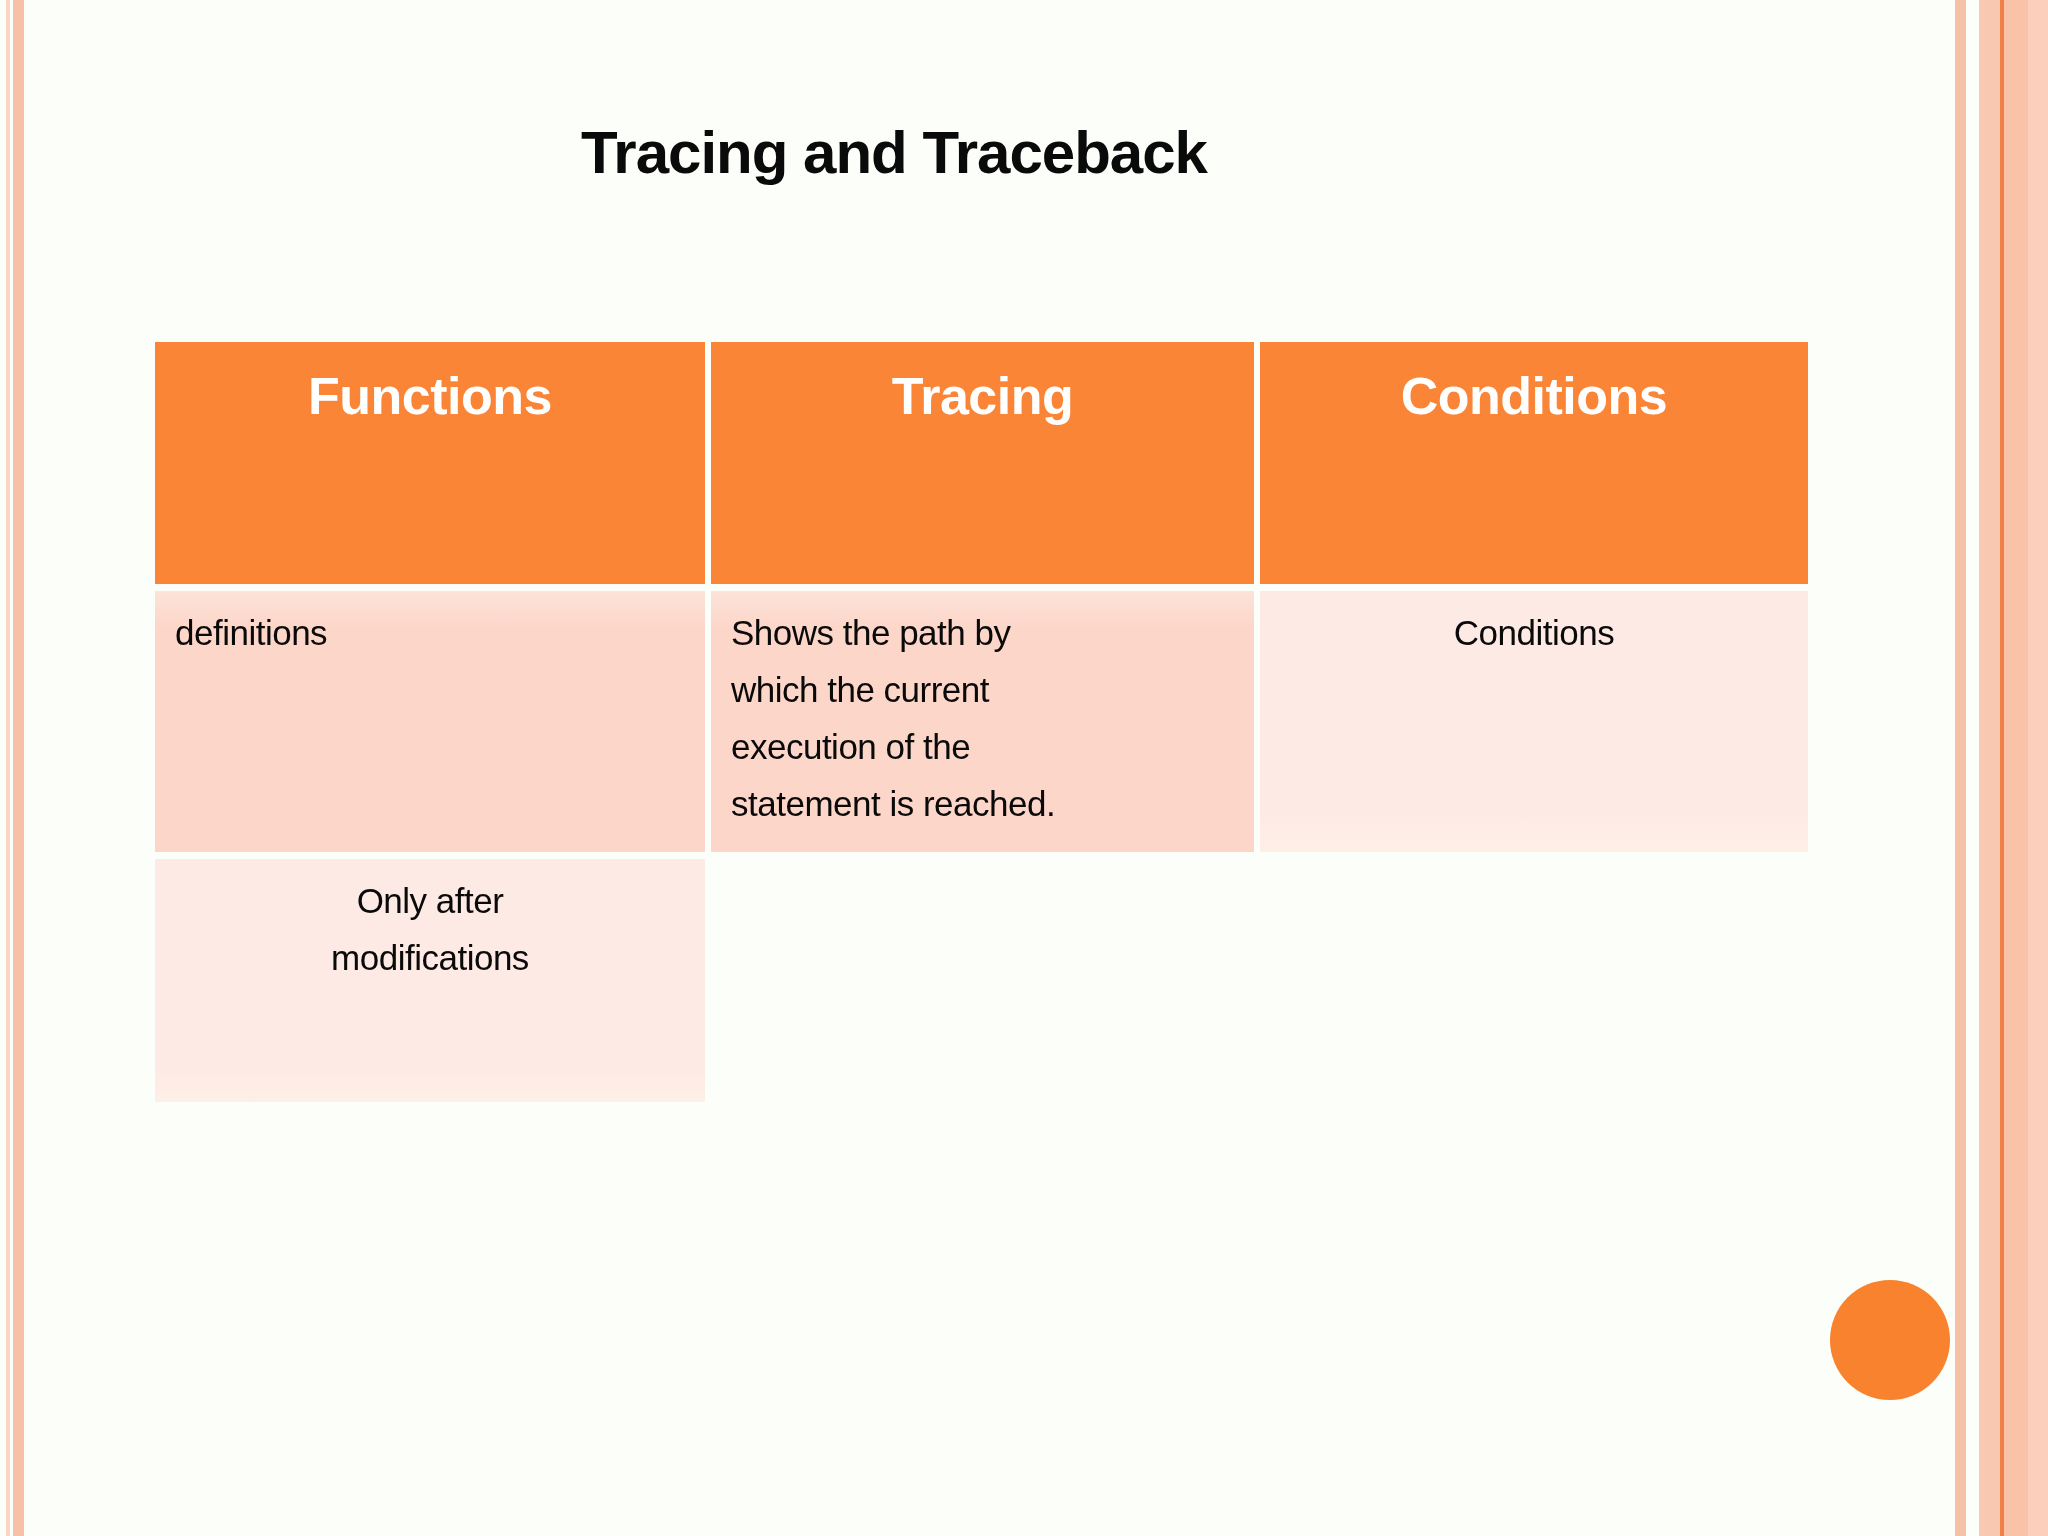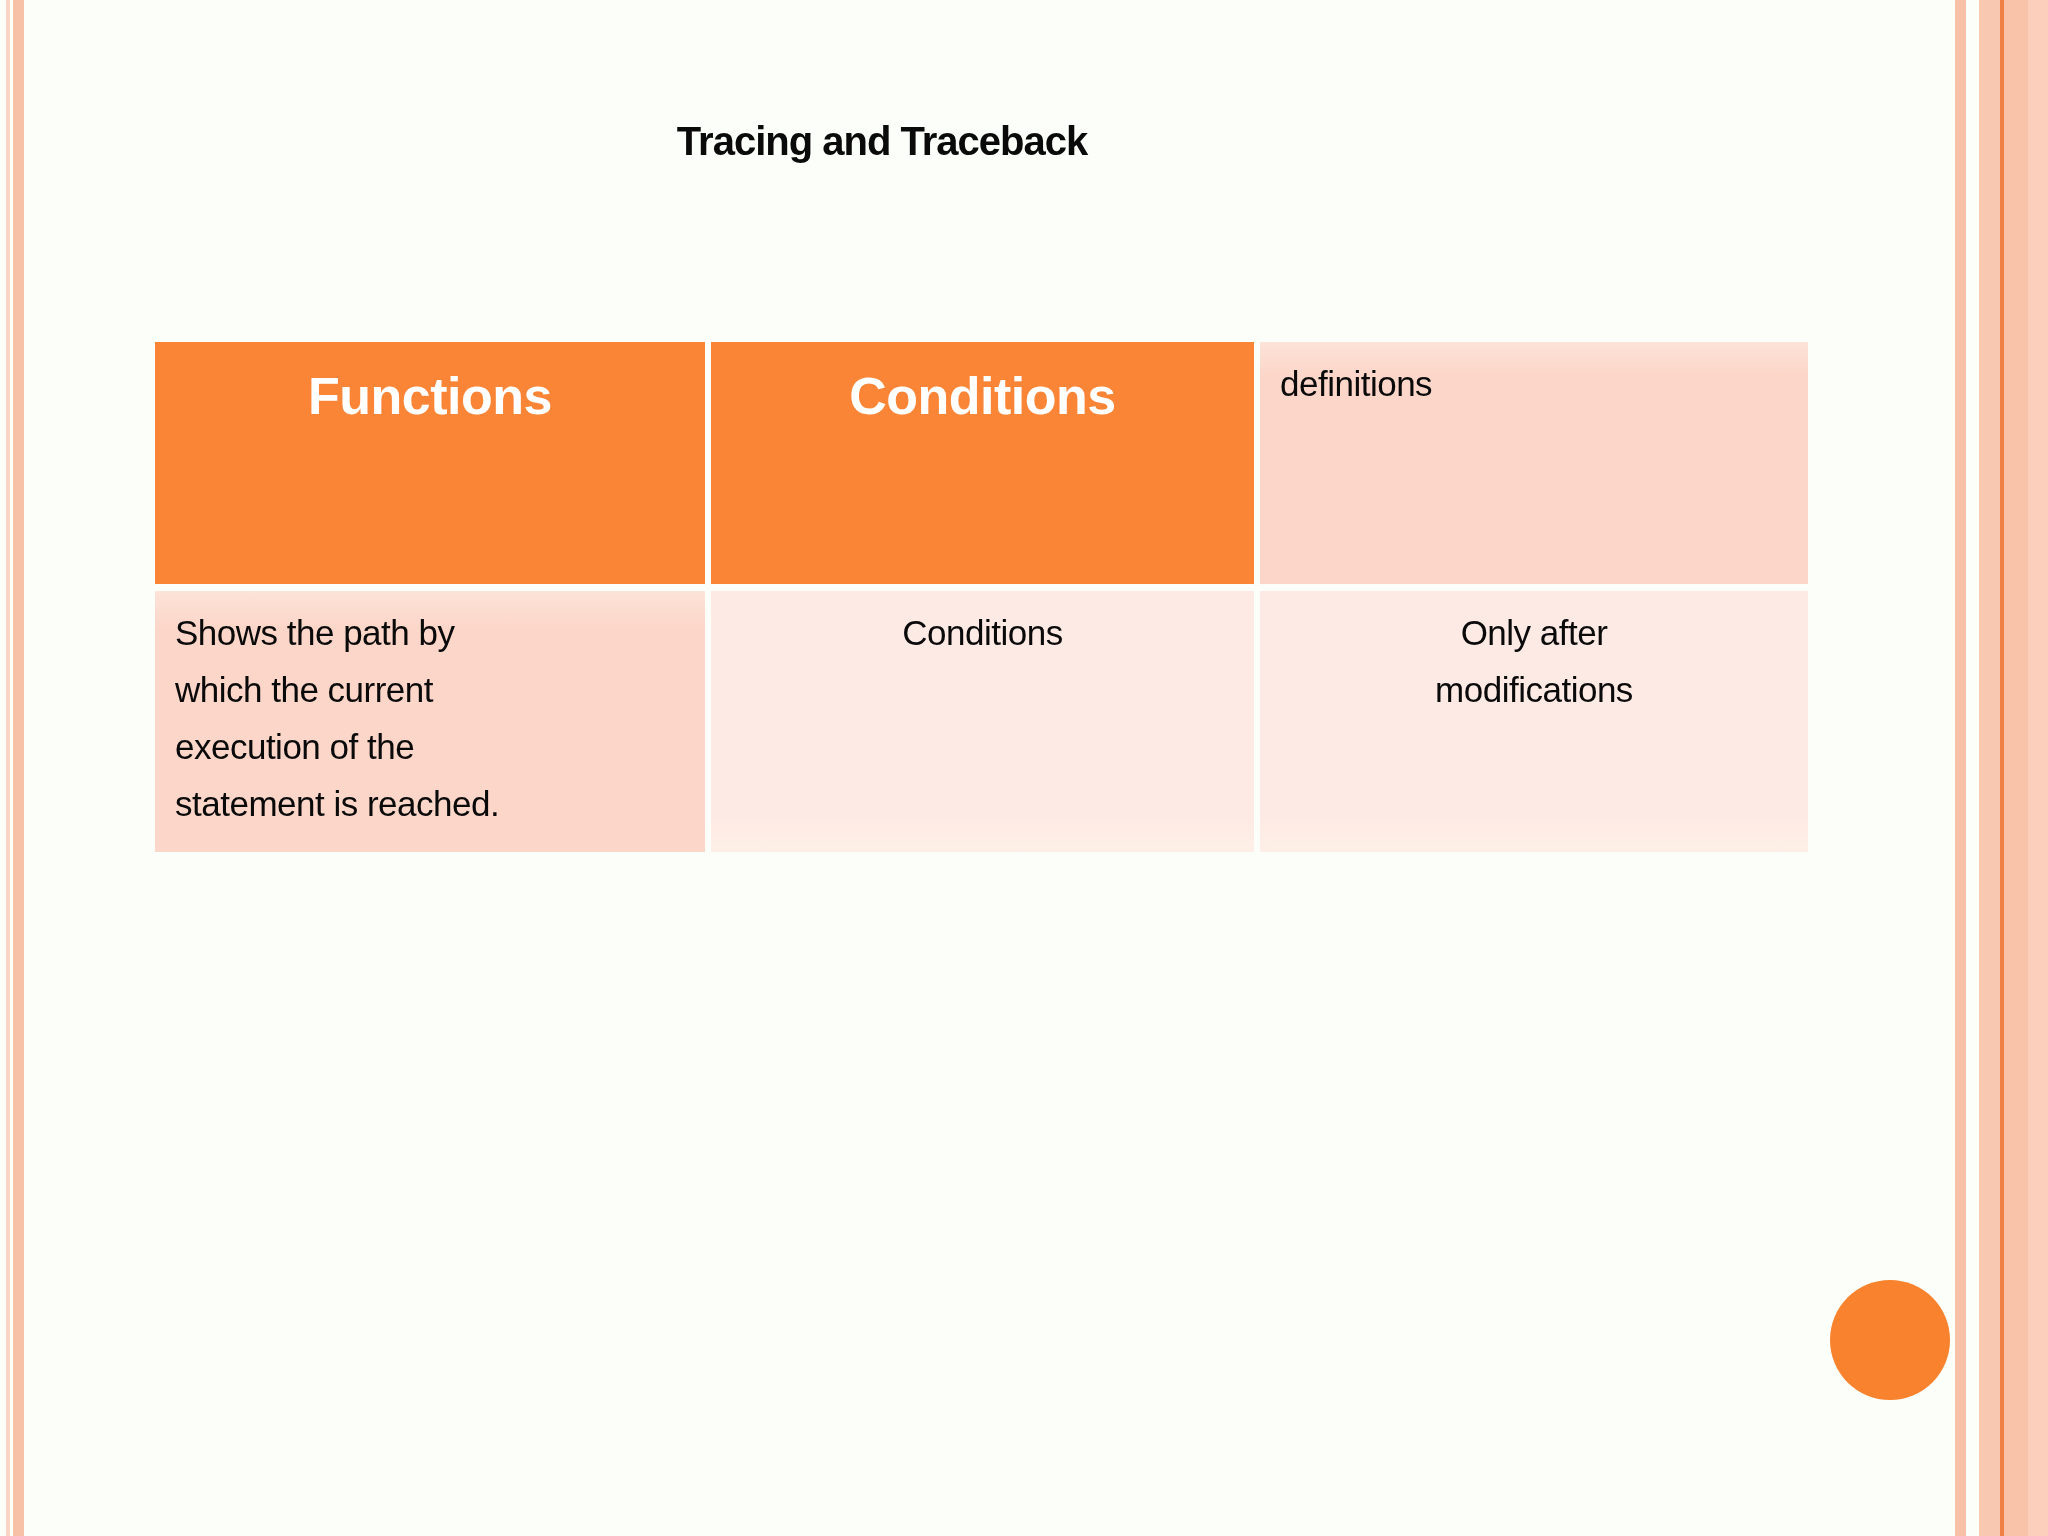--- a/index.html
+++ b/index.html
@@ -22,23 +22,23 @@
   .edge-right-band  { left: 1979px; width: 21px; background: var(--band-peach); }
   .edge-right-line  { left: 2000px; width: 4px;  background: var(--band-line); }
   .edge-right-medium{ left: 2004px; width: 24px; background: var(--band-medium); }
   .edge-right-light { left: 2028px; width: 20px; background: var(--band-light); }
 
   .title {
     position: absolute;
     top: 103px;
     left: 0;
     width: 1764px;
-    margin: 0;
+    margin: 12px;
     text-align: center;
-    font-size: 40px;
+    font-size: 60px;
     line-height: 76px;
     font-weight: bold;
     letter-spacing: -1px;
     color: var(--body-text, #0A0A0A);
   }
 
   .table {
     position: absolute;
     left: 155px;
     top: 342px;
@@ -96,20 +96,21 @@
   <div class="edge edge-right-thin"></div>
   <div class="edge edge-right-band"></div>
   <div class="edge edge-right-line"></div>
   <div class="edge edge-right-medium"></div>
   <div class="edge edge-right-light"></div>
 
   <h1 class="title">Tracing and Traceback</h1>
 
   <div class="table">
     <div class="cell th">Functions</div>
+    <div class="cell th">Tracing</div>
     <div class="cell th">Conditions</div>
 
     <div class="cell r1">definitions</div>
     <div class="cell r1">Shows the path by
 which the current
 execution of the
 statement is reached.</div>
 
     <div class="cell r2">Conditions</div>
     <div class="cell r2">Only after

